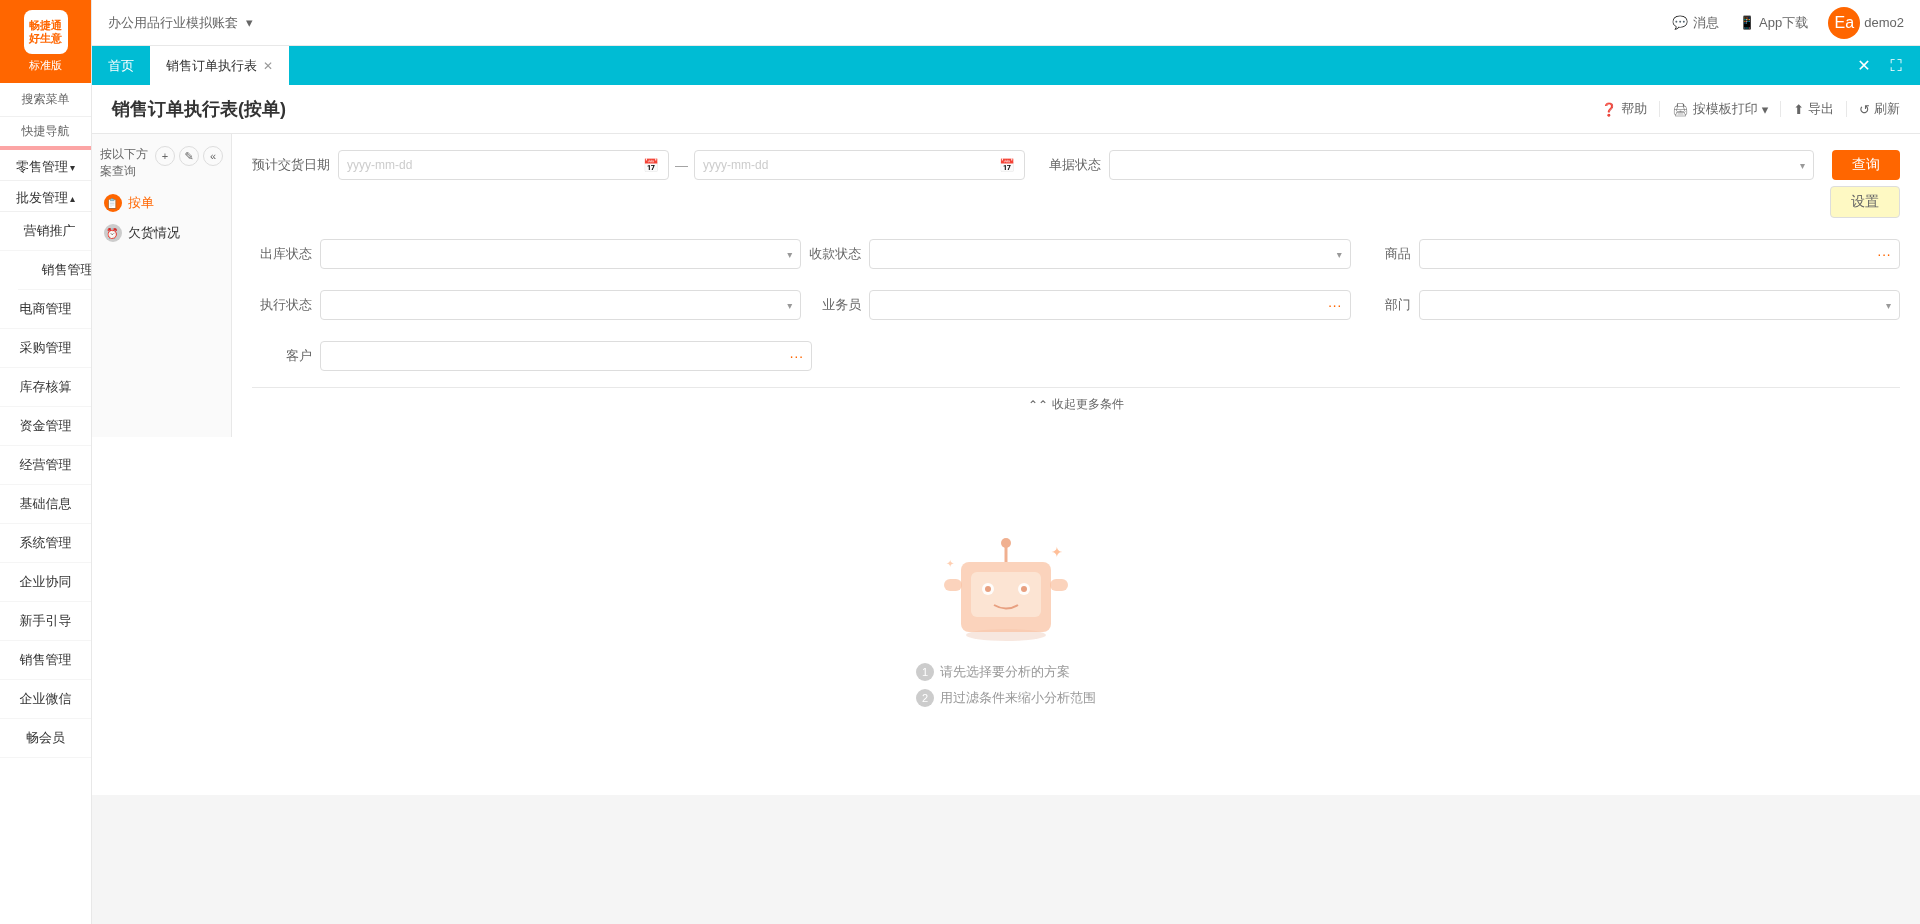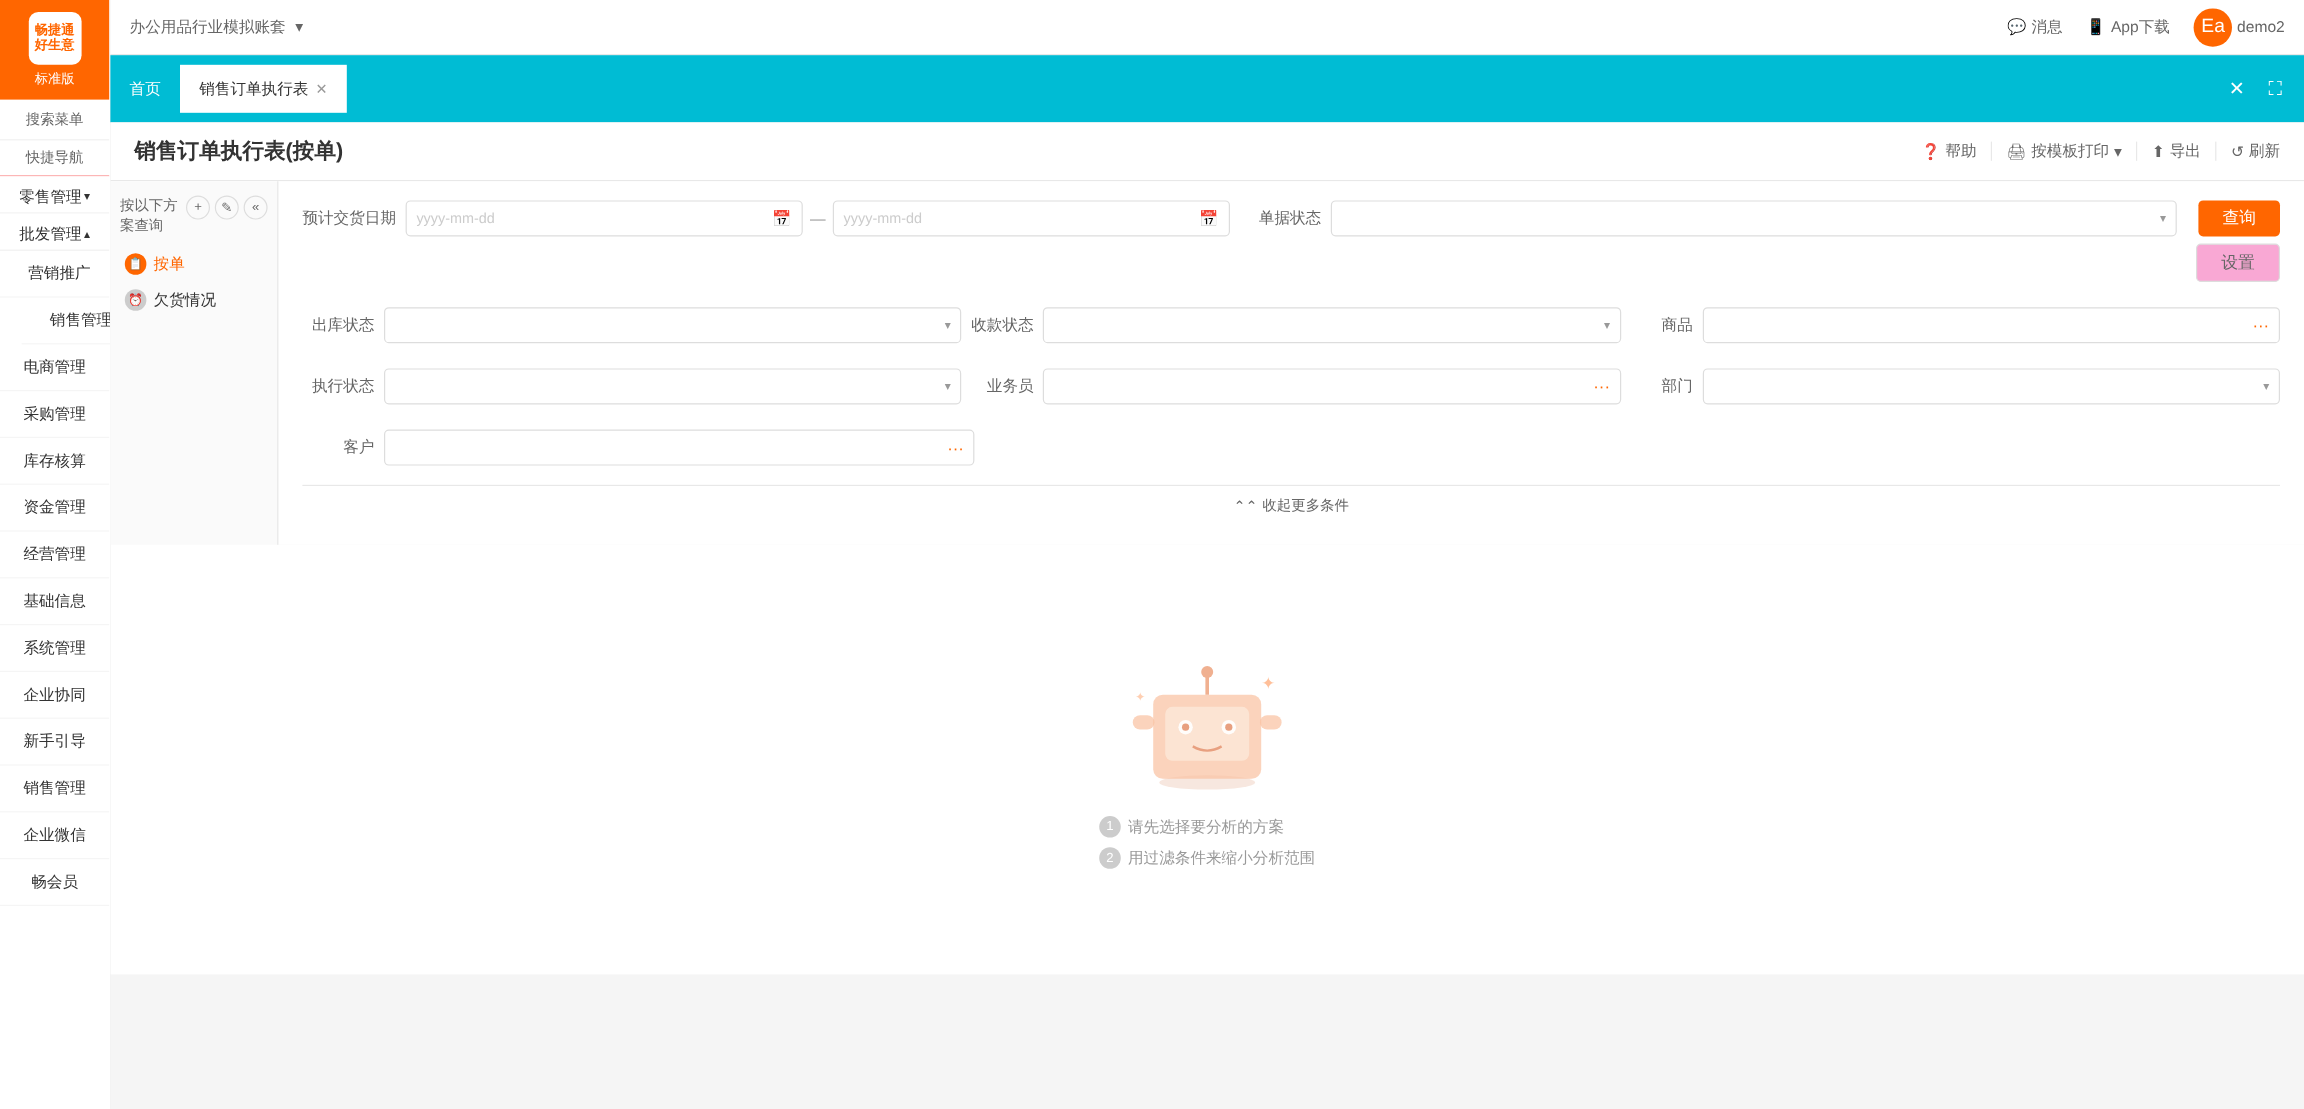--- a/index.html
+++ b/index.html
@@ -7,39 +7,39 @@
 
     
     .sidebar { width: 92px; background: #fff; border-right: 1px solid #e8e8e8; display: flex; flex-direction: column; align-items: center; height: 924px; overflow-y: auto; }
     .sidebar-logo { width: 100%; padding: 10px 20px; background: #ff6600; display: flex; flex-direction: column; align-items: center; cursor: pointer; }
     .sidebar-logo .logo-icon { width: 44px; height: 44px; background: #fff; border-radius: 8px; display: flex; align-items: center; justify-content: center; }
     .sidebar-logo .logo-icon span { color: #ff6600; font-size: 11px; font-weight: bold; text-align: center; line-height: 1.2; }
     .sidebar-logo .logo-text { color: #fff; font-size: 11px; margin-top: 4px; }
 
     .sidebar-search { width: 100%; padding: 8px 6px; border-bottom: 1px solid #f0f0f0; text-align: center; cursor: pointer; color: #666; font-size: 12px; }
 
-    .sidebar-nav { width: 100%; padding: 6px 0; border-bottom: 1px solid #fca5a5; text-align: center; cursor: pointer; color: #666; font-size: 12px; }
+    .sidebar-nav { width: 100%; padding: 6px 0; border-bottom: 4px solid #fca5a5; text-align: center; cursor: pointer; color: #666; font-size: 12px; }
 
     .sidebar-item { width: 100%; padding: 10px 4px; text-align: center; cursor: pointer; color: #333; font-size: 13px; display: flex; flex-direction: column; align-items: center; gap: 2px; border-bottom: 1px solid #f5f5f5; }
 
     .sidebar-section { width: 100%; padding: 8px 4px 4px; text-align: center; cursor: pointer; color: #333; font-size: 13px; background: #fff; border-bottom: 1px solid #f0f0f0; display: flex; align-items: center; justify-content: center; gap: 2px; }
     .sidebar-section .arrow { font-size: 10px; }
 
     
     .main { flex: 1; display: flex; flex-direction: column; height: 924px; }
 
     
     .top-header { height: 46px; background: #fff; border-bottom: 1px solid #e8e8e8; display: flex; align-items: center; justify-content: space-between; padding: 0 16px; }
     .header-left { display: flex; align-items: center; gap: 8px; color: #666; font-size: 13px; }
     .header-right { display: flex; align-items: center; gap: 20px; }
     .header-btn { display: flex; align-items: center; gap: 4px; color: #666; cursor: pointer; font-size: 13px; }
     .avatar { width: 32px; height: 32px; border-radius: 50%; background: #ff6600; display: flex; align-items: center; justify-content: center; color: #fff; font-size: 16px; cursor: pointer; overflow: hidden; }
 
     
-    .tab-bar { height: 56px; background: #00bcd4; display: flex; align-items: center; padding: 0 0; }
+    .tab-bar { height: 39px; background: #00bcd4; display: flex; align-items: center; padding: 0 0; }
     .tab-item { height: 40px; padding: 0 16px; display: flex; align-items: center; gap: 6px; cursor: pointer; color: #fff; font-size: 13px; background: transparent; }
     .tab-item.home { background: transparent; }
     .tab-item.active { background: #fff; color: #333; }
     .tab-close { font-size: 12px; color: #999; cursor: pointer; }
     .tab-actions { margin-left: auto; display: flex; align-items: center; gap: 8px; padding-right: 12px; }
     .tab-action-btn { color: #fff; font-size: 16px; cursor: pointer; width: 24px; height: 24px; display: flex; align-items: center; justify-content: center; }
 
     
     .page-content { flex: 1; background: #f5f5f5; overflow: auto; }
 
@@ -69,21 +69,21 @@
     .date-range { display: flex; align-items: center; gap: 6px; flex: 1; }
     .date-input { flex: 1; height: 30px; border: 1px solid #ddd; border-radius: 4px; padding: 0 8px; font-size: 13px; color: #ccc; background: #fff; display: flex; align-items: center; justify-content: space-between; cursor: pointer; }
     .date-sep { color: #999; }
 
     .date-tabs { display: flex; gap: 4px; }
     .date-tab { padding: 2px 6px; font-size: 12px; color: #666; cursor: pointer; border-radius: 2px; }
     .date-tab.active { background: #ff6600; color: #fff; border-radius: 10px; padding: 2px 8px; }
 
     .collapse-bar { text-align: center; padding: 8px; border-top: 1px solid #e8e8e8; cursor: pointer; color: #666; font-size: 12px; display: flex; align-items: center; justify-content: center; gap: 4px; background: #fff; }
     .query-btn { background: #ff6600; color: #fff; border: none; border-radius: 4px; padding: 6px 20px; font-size: 14px; cursor: pointer; }
-    .settings-btn { background: #f9a8d4; color: #666; border: 1px solid #ddd; border-radius: 4px; padding: 6px 20px; font-size: 14px; cursor: pointer; margin-top: 6px; display: block; }
+    .settings-btn { background: #fef9c3; color: #666; border: 1px solid #ddd; border-radius: 4px; padding: 6px 20px; font-size: 14px; cursor: pointer; margin-top: 6px; display: block; }
 
     
     .empty-state { display: flex; flex-direction: column; align-items: center; justify-content: center; padding: 80px 20px; background: #fff; }
     .empty-tips { color: #999; font-size: 13px; text-align: left; }
     .empty-tips .tip { display: flex; align-items: flex-start; gap: 6px; margin-bottom: 8px; }
     .tip-num { width: 18px; height: 18px; border-radius: 50%; background: #ccc; color: #fff; font-size: 11px; display: flex; align-items: center; justify-content: center; flex-shrink: 0; }
 
     .single-status { flex: 1; height: 30px; border: 1px solid #ddd; border-radius: 4px; padding: 0 8px; font-size: 13px; color: #333; background: #fff; display: flex; align-items: center; justify-content: space-between; cursor: pointer; }
   </style>
 </head>

